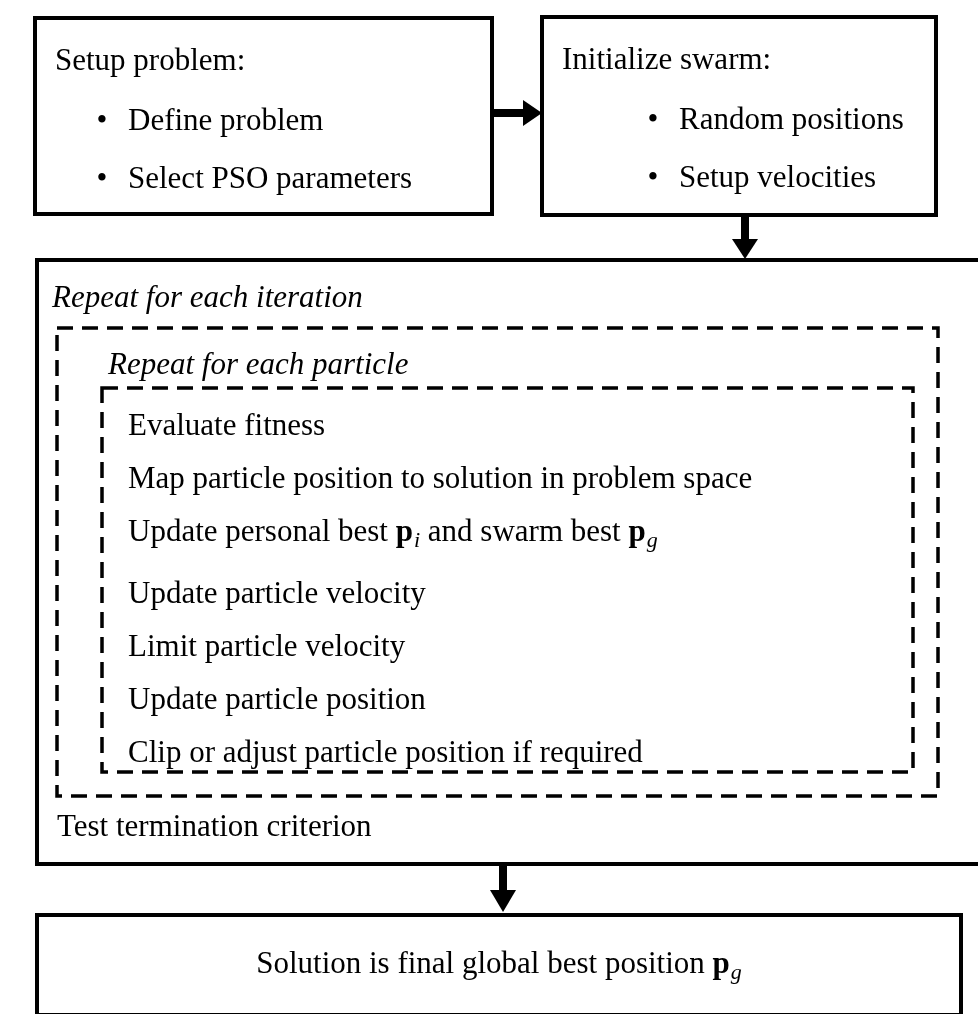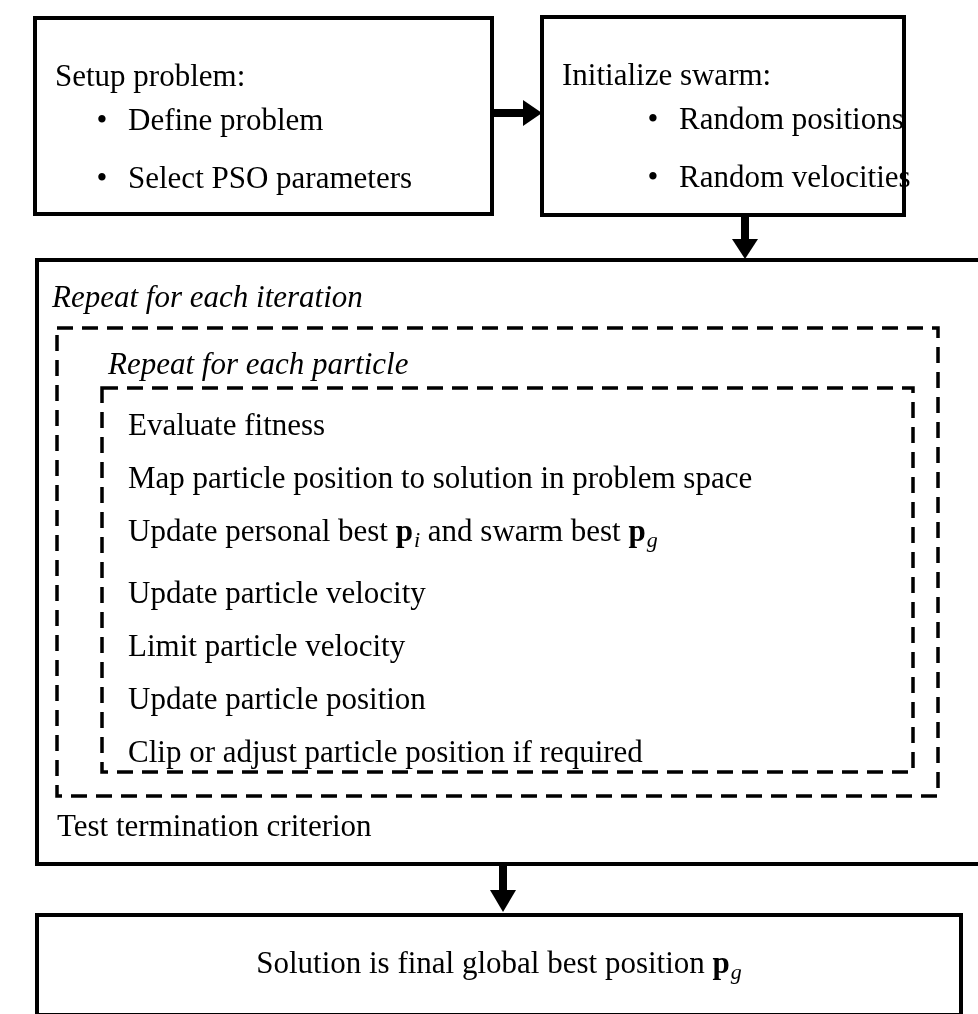--- a/index.html
+++ b/index.html
@@ -17,32 +17,32 @@
     font-size: 31px;
     overflow: hidden;
   }
   .box {
     position: absolute;
     border: 4px solid #000000;
     background: transparent;
     box-sizing: border-box;
   }
   .setup-box    { left: 33px;  top: 16px;  width: 461px; height: 200px; }
-  .init-box     { left: 540px; top: 15px;  width: 366px; height: 202px; }
+  .init-box     { left: 540px; top: 15px;  width: 398px; height: 202px; }
   .main-box     { left: 35px;  top: 258px; width: 954px; height: 608px; }
   .solution-box {
     left: 35px; top: 913px; width: 928px; height: 104px;
     display: flex; align-items: center; justify-content: center;
   }
   .row {
     position: absolute;
     white-space: nowrap;
     line-height: 36px;
   }
-  .box-title { left: 18px; top: 38px; }
+  .box-title { left: 18px; top: 22px; }
   .setup-box .bullet-row { left: 54px; }
   .init-box  .bullet-row { left: 98px; }
   .bullet-row.first  { top: 82px; }
   .bullet-row.second { top: 140px; }
   .dot {
     display: inline-block;
     width: 22px;
     margin-right: 15px;
     text-align: center;
   }
@@ -99,21 +99,21 @@
       <span class="dot">•</span><span>Select PSO parameters</span>
     </div>
   </div>
 
   <div class="box init-box">
     <div class="row box-title">Initialize swarm:</div>
     <div class="row bullet-row first">
       <span class="dot">•</span><span>Random positions</span>
     </div>
     <div class="row bullet-row second">
-      <span class="dot">•</span><span>Random velocities</span>
+      <span class="dot">•</span><span>Setup velocities</span>
     </div>
   </div>
 
   <div class="box main-box">
     <div class="loop-label iteration-label">Repeat for each iteration</div>
     <div class="loop-label particle-label">Repeat for each particle</div>
     <div class="steps">
       <div class="step"><span>Evaluate fitness</span></div>
       <div class="step"><span>Map particle position to solution in problem space</span></div>
       <div class="step"><span>Update personal best </span><span class="seg-bold">p</span><span class="seg-sub">i</span><span> and swarm best </span><span class="seg-bold">p</span><span class="seg-sub">g</span></div>

